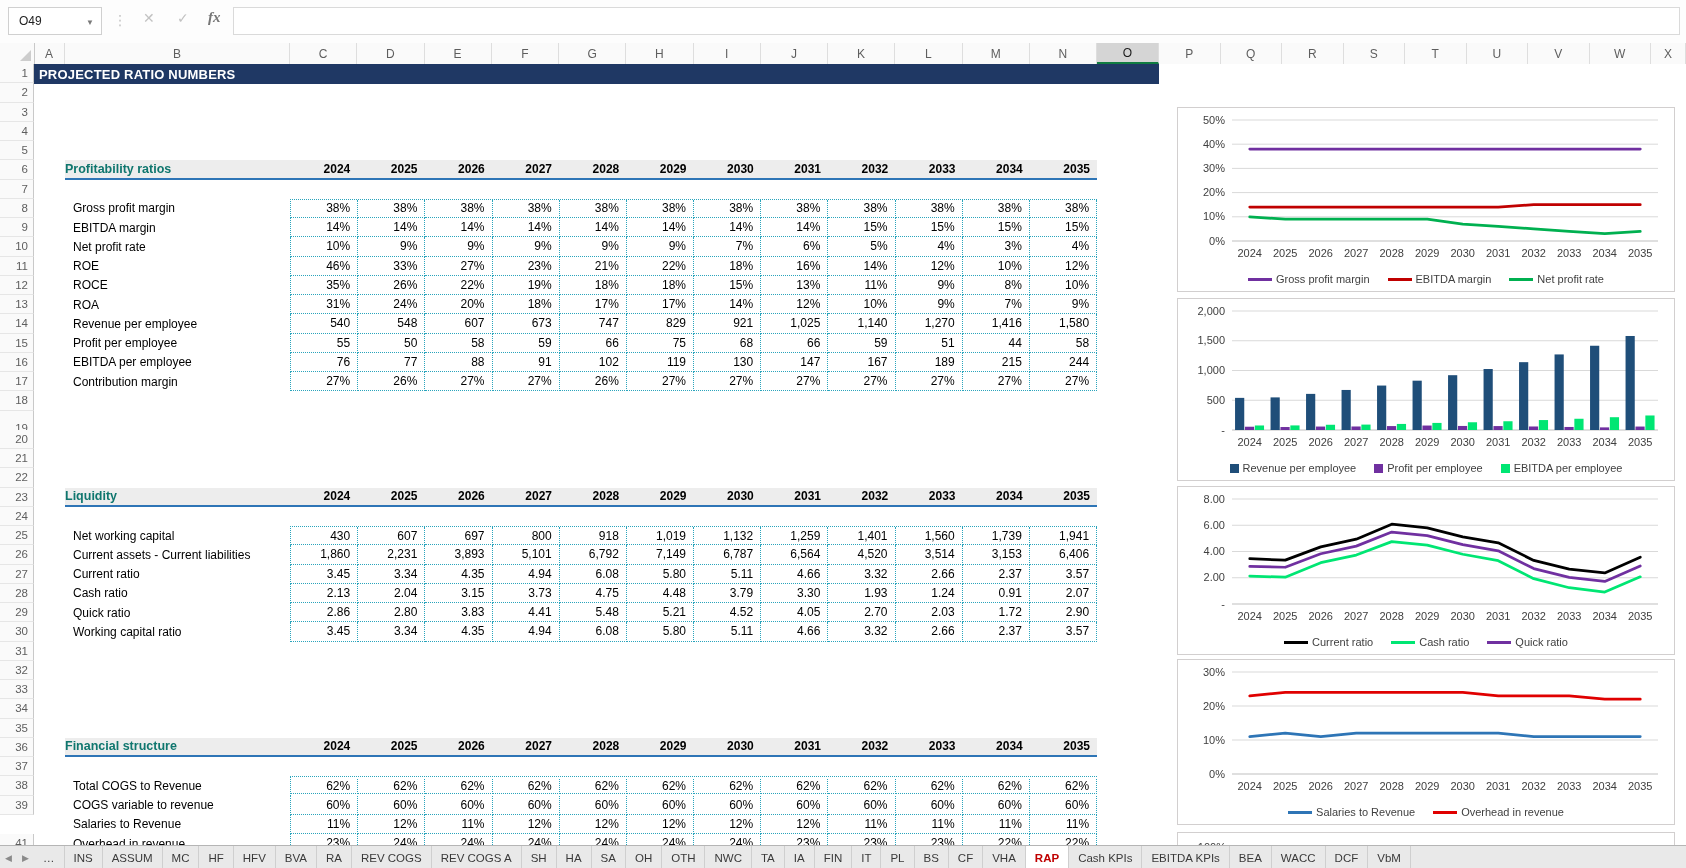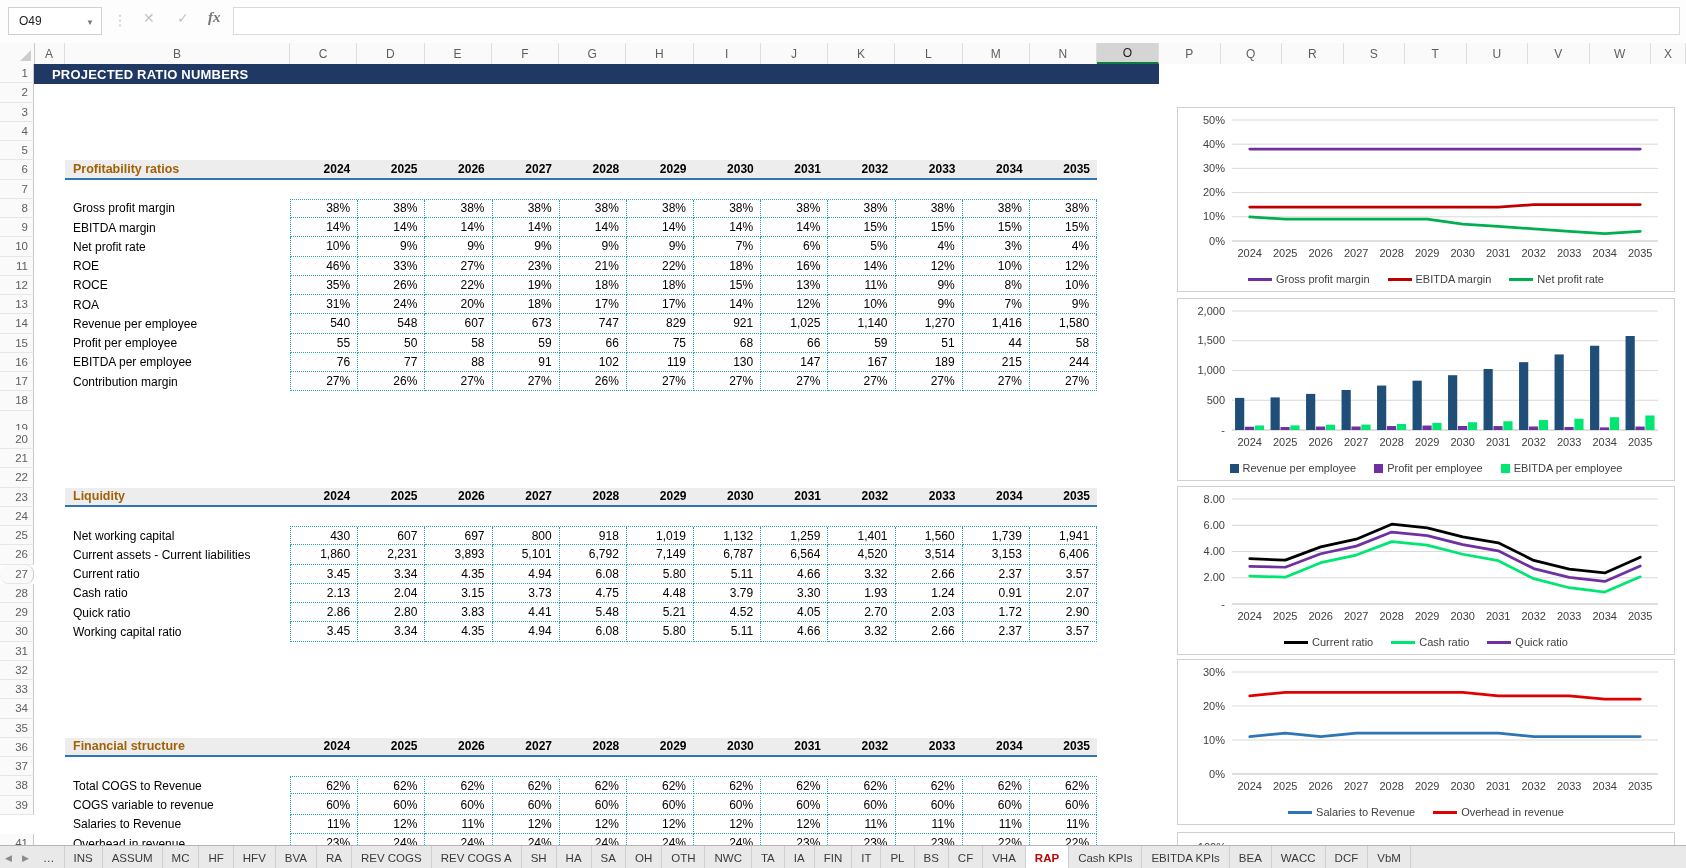--- a/index.html
+++ b/index.html
@@ -23,23 +23,23 @@
       display:flex;align-items:center;justify-content:center;box-sizing:border-box}
   .ch.sel{background:#D5D5D5;border-bottom:2px solid #107C41;color:#1b1b1b}
   .corner{position:absolute;left:0;top:0;width:34px;height:21px;border-right:1px solid #C9C9C9;background:#FAFAFA}
   .corner:after{content:"";position:absolute;right:3px;bottom:3px;border-left:11px solid transparent;border-bottom:11px solid #CDCDCD}
 
   
   .grid{position:absolute;left:0;top:64px;width:1686px;height:781px;overflow:hidden;background:#fff}
   .gut{position:absolute;left:0;width:34px;background:#FAFAFA;border-bottom:1px solid #E6E6E6;border-right:1px solid #C9C9C9;
        color:#5E5E5E;font-size:11.5px;display:flex;align-items:center;justify-content:flex-end;padding-right:5px;box-sizing:border-box}
   .banner{position:absolute;left:34px;top:0;width:1125px;height:20px;background:#1F3864;color:#fff;font-weight:bold;
-          font-size:13px;display:flex;align-items:center;padding-left:18px;box-sizing:border-box;letter-spacing:.2px}
+          font-size:13px;display:flex;align-items:center;padding-left:5px;box-sizing:border-box;letter-spacing:.2px}
   .sech{position:absolute;left:65px;width:1032px;background:#EDEDED;border-bottom:2.5px solid #2E75B6;box-sizing:border-box;display:flex}
-  .sech .slbl{width:225px;font-weight:bold;font-size:12.5px;color:#a16207;display:flex;align-items:center;padding-left:8px;box-sizing:border-box}
+  .sech .slbl{width:225px;font-weight:bold;font-size:12.5px;color:#0f766e;display:flex;align-items:center;box-sizing:border-box}
   .yr{width:67.25px;font-weight:bold;font-size:12px;color:#000;display:flex;align-items:center;justify-content:flex-end;
       padding-right:7px;box-sizing:border-box}
   .rlbl{position:absolute;left:65px;width:225px;font-size:12px;color:#000;display:flex;align-items:center;padding-left:8px;box-sizing:border-box}
   .cells{position:absolute;left:290px;width:807px;display:flex;border-left:1px dotted #2AA4BC;box-sizing:border-box}
   .cells.first{border-top:1px dotted #2AA4BC}
   .cell{width:67.25px;border-right:1px dotted #2AA4BC;border-bottom:1px dotted #2AA4BC;font-size:12px;color:#000;
         display:flex;align-items:center;justify-content:flex-end;padding-right:7px;box-sizing:border-box}
 
   
   .chart{position:absolute;left:1177px;width:498px;background:#fff;border:1px solid #D2CFCF;box-sizing:border-box}
@@ -121,21 +121,21 @@
     <div class="gut" style="top: 308px; height: 19.25px;">17</div>
     <div class="gut" style="top: 327.25px; height: 19.25px;">18</div>
     <div class="gut" style="top: 346.5px; height: 36px;">19</div>
     <div class="gut" style="top: 365.75px; height: 19.25px;">20</div>
     <div class="gut" style="top: 385px; height: 19.25px;">21</div>
     <div class="gut" style="top: 404.25px; height: 19.25px;">22</div>
     <div class="gut" style="top: 423.5px; height: 19.25px;">23</div>
     <div class="gut" style="top: 442.75px; height: 19.25px;">24</div>
     <div class="gut" style="top: 462px; height: 19.25px;">25</div>
     <div class="gut" style="top: 481.25px; height: 19.25px;">26</div>
-    <div class="gut" style="top: 500.5px; height: 19.25px; border-radius: 8px;">27</div>
+    <div class="gut" style="top: 500.5px; height: 19.25px;">27</div>
     <div class="gut" style="top: 519.75px; height: 19.25px;">28</div>
     <div class="gut" style="top: 539px; height: 19.25px;">29</div>
     <div class="gut" style="top: 558.25px; height: 19.25px;">30</div>
     <div class="gut" style="top: 577.5px; height: 19.25px;">31</div>
     <div class="gut" style="top: 596.75px; height: 19.25px;">32</div>
     <div class="gut" style="top: 616px; height: 19.25px;">33</div>
     <div class="gut" style="top: 635.25px; height: 19.25px;">34</div>
     <div class="gut" style="top: 654.5px; height: 19.25px; padding-left: 20px;">35</div>
     <div class="gut" style="top: 673.75px; height: 19.25px;">36</div>
     <div class="gut" style="top: 693px; height: 19.25px;">37</div>

